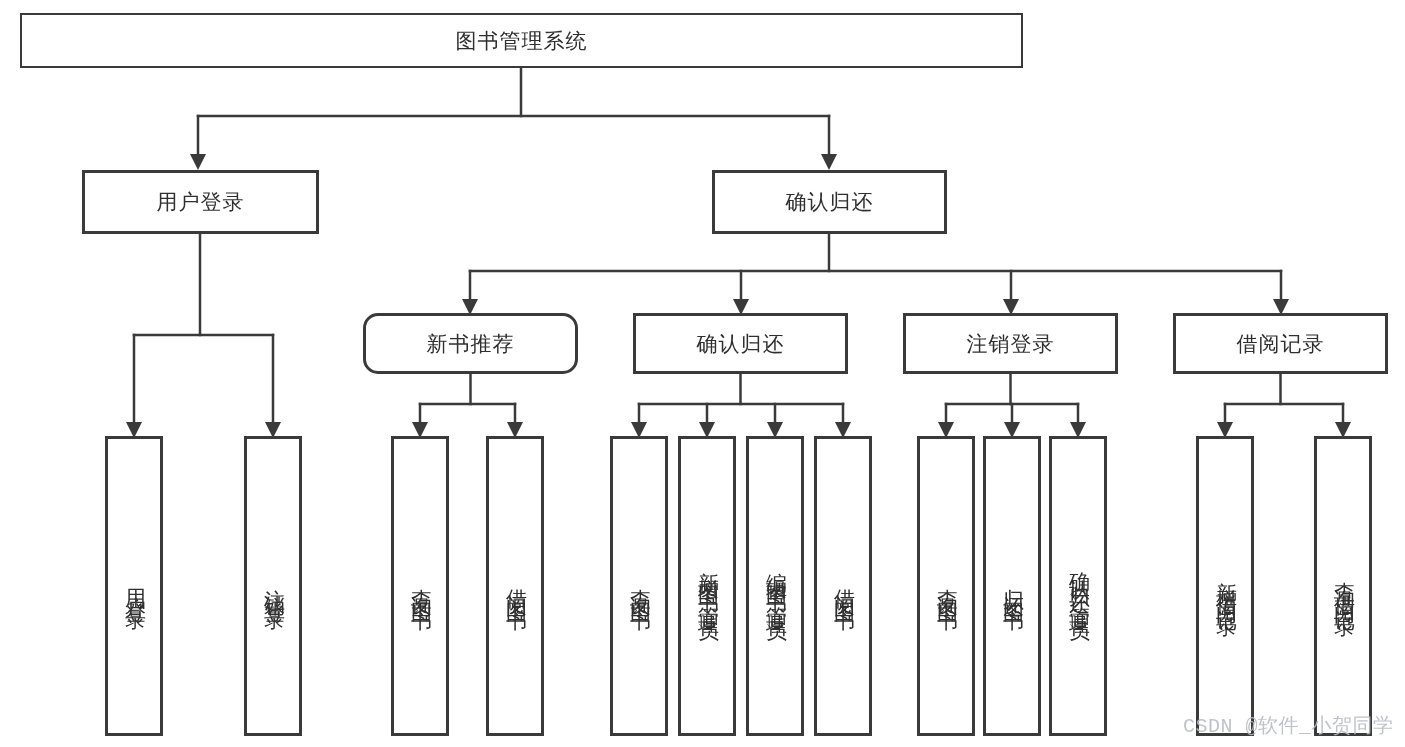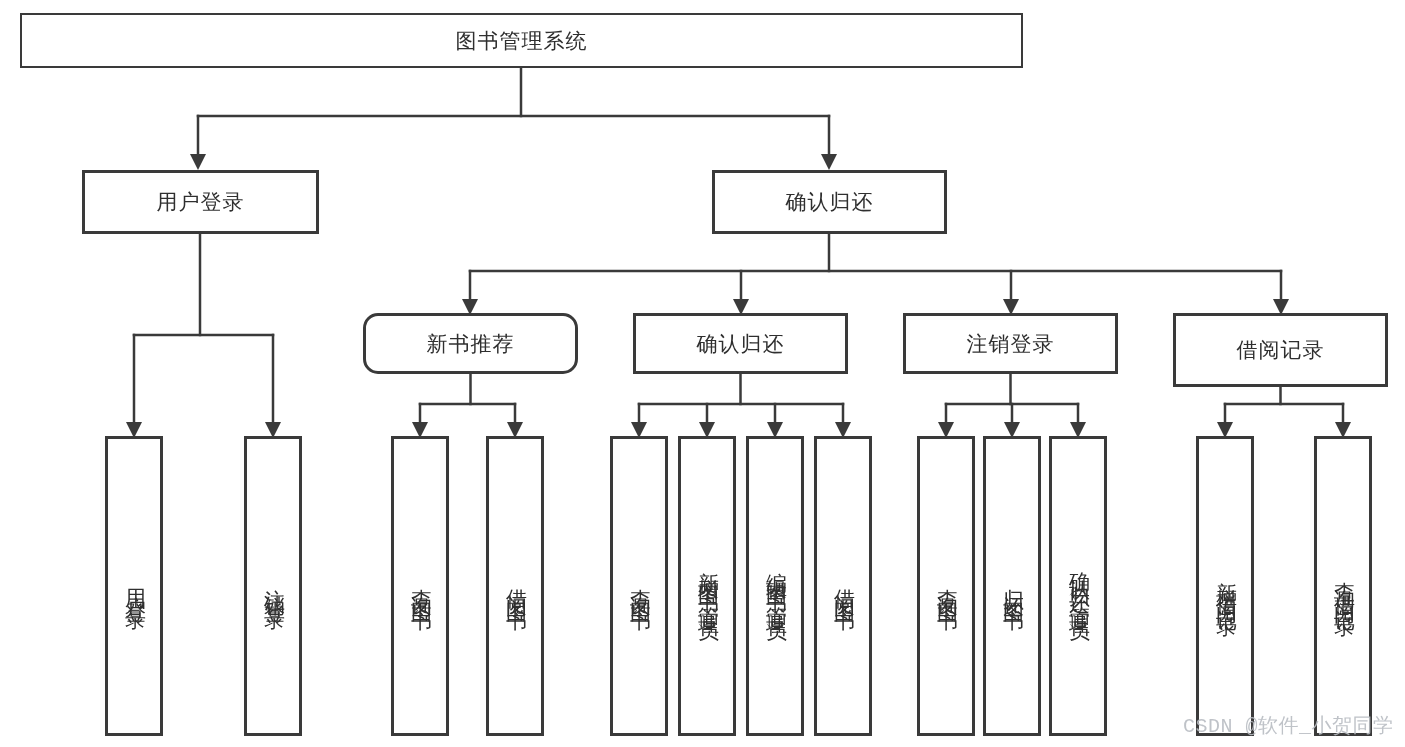--- a/index.html
+++ b/index.html
@@ -149,21 +149,21 @@
 
   <div class="node" style="left:363px; top:313px; width:215px; height:61px;border-radius:15px;">
     <span>新书推荐</span>
   </div>
   <div class="node" style="left:633px; top:313px; width:215px; height:61px;">
     <span>确认归还</span>
   </div>
   <div class="node" style="left:903px; top:313px; width:215px; height:61px;">
     <span>注销登录</span>
   </div>
-  <div class="node" style="left:1173px; top:313px; width:215px; height:74px;">
+  <div class="node" style="left:1173px; top:313px; width:215px; height:61px;">
     <span>借阅记录</span>
   </div>
 
   <div class="leaf" style="left:105px; top:436px; width:58px; height:300px;">
     <span>用户登录</span>
   </div>
   <div class="leaf" style="left:244px; top:436px; width:58px; height:300px;">
     <span>注销登录</span>
   </div>
 

